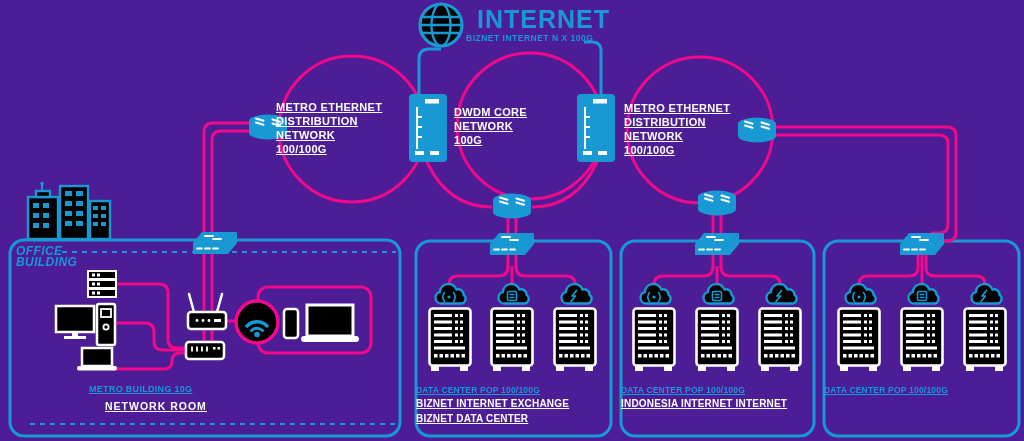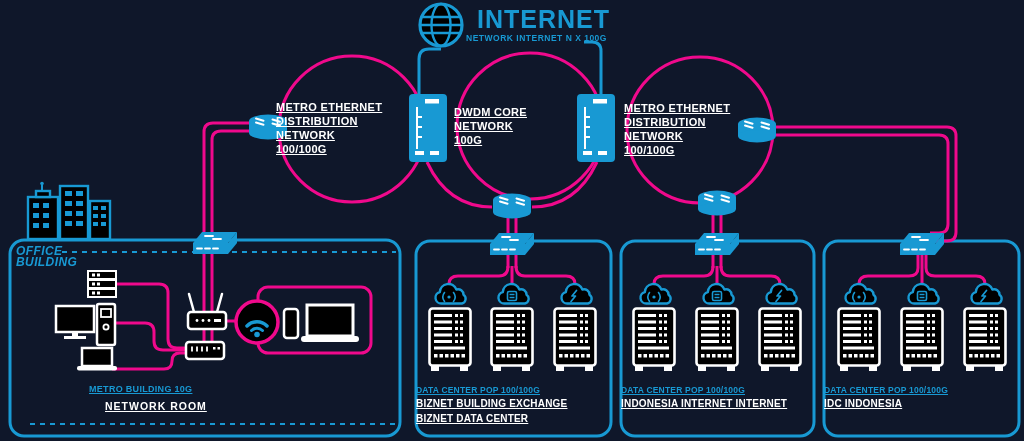--- a/index.html
+++ b/index.html
@@ -1,16 +1,16 @@
 <!DOCTYPE html>
 <html><head>
 <meta charset="utf-8">
 <style>
   html,body{margin:0;padding:0;background:#000;}
-  .stage{position:relative;width:1024px;height:441px;background:#0f172a;overflow:hidden;
+  .stage{position:relative;width:1024px;height:441px;background:#4c1d95;overflow:hidden;
          font-family:"Liberation Sans",sans-serif;}
   .stage svg{position:absolute;left:0;top:0;}
   .txt{position:absolute;font-weight:bold;white-space:pre-line;}
   .blue{color:#1899D3;}
   .white{color:#FFFFFF;}
   .center{text-align:left;text-decoration:underline;}
   .title{left:477px;top:5px;font-size:25px;letter-spacing:1px;}
   .subtitle{left:466px;top:33px;font-size:8.5px;letter-spacing:0.5px;}
   .netlbl{width:152px;font-size:11px;line-height:14px;letter-spacing:0.3px;}
   .net1{left:276px;top:100px;}
@@ -274,37 +274,36 @@
     </g>
     <rect x="284" y="309" width="14" height="29" rx="3" fill="#000" stroke="#fff" stroke-width="2.5"></rect>
     <g>
       <rect x="307" y="305" width="46" height="31" fill="#000" stroke="#fff" stroke-width="3"></rect>
       <rect x="301" y="336" width="58" height="6" rx="3" fill="#fff"></rect>
     </g>
   </g>
 </svg>
 
 <div class="txt blue title">INTERNET</div>
-<div class="txt blue subtitle">NETWORK INTERNET N X 100G</div>
+<div class="txt blue subtitle">BIZNET INTERNET N X 100G</div>
 <div class="txt white center netlbl net1">METRO ETHERNET
 DISTRIBUTION
 NETWORK
 100/100G</div>
 <div class="txt white center netlbl net2">DWDM CORE
 NETWORK
 100G</div>
 <div class="txt white center netlbl net3">METRO ETHERNET
 DISTRIBUTION
 NETWORK
 100/100G</div>
 <div class="txt blue bldg">OFFICE
 BUILDING</div>
 <div class="txt blue center offpop">METRO BUILDING 10G</div>
 <div class="txt white center offroom">NETWORK ROOM</div>
 <div class="txt blue center dcpop dc1">DATA CENTER POP 100/100G</div>
-<div class="txt white center dcl1 dc1">BIZNET BUILDING EXCHANGE</div>
+<div class="txt white center dcl1 dc1">BIZNET INTERNET EXCHANGE</div>
 <div class="txt white center dcl2 dc1">BIZNET DATA CENTER</div>
 <div class="txt blue center dcpop dc2">DATA CENTER POP 100/100G</div>
 <div class="txt white center dcl1 dc2">INDONESIA INTERNET INTERNET</div>
 <div class="txt blue center dcpop dc3">DATA CENTER POP 100/100G</div>
-<div class="txt white center dcl1 dc3">IDC INDONESIA</div>
 
 </div>
 
 </body></html>

